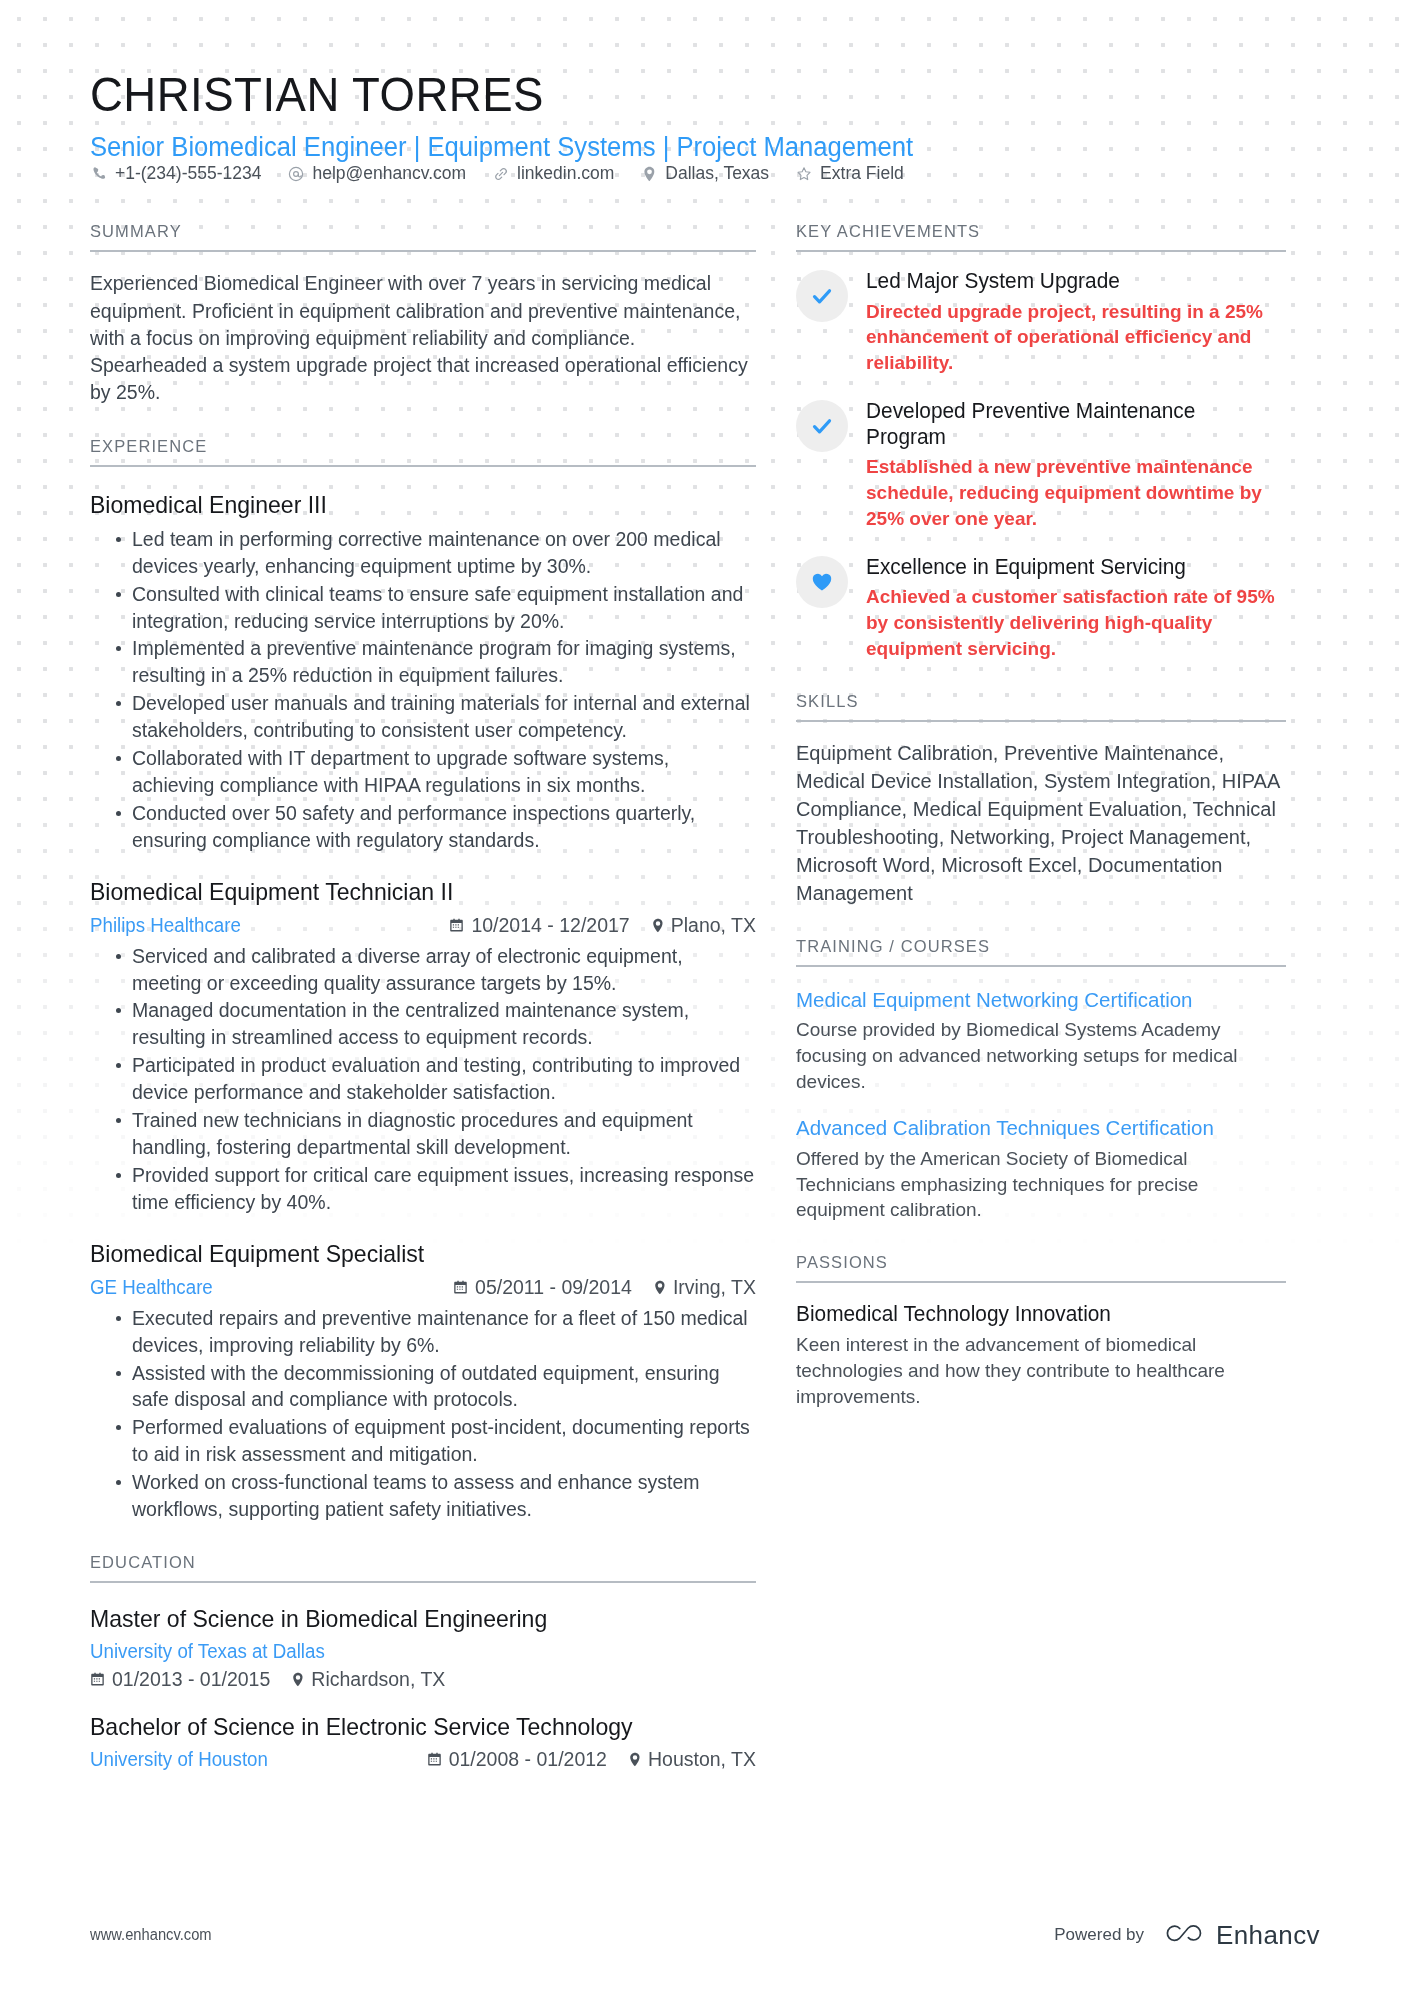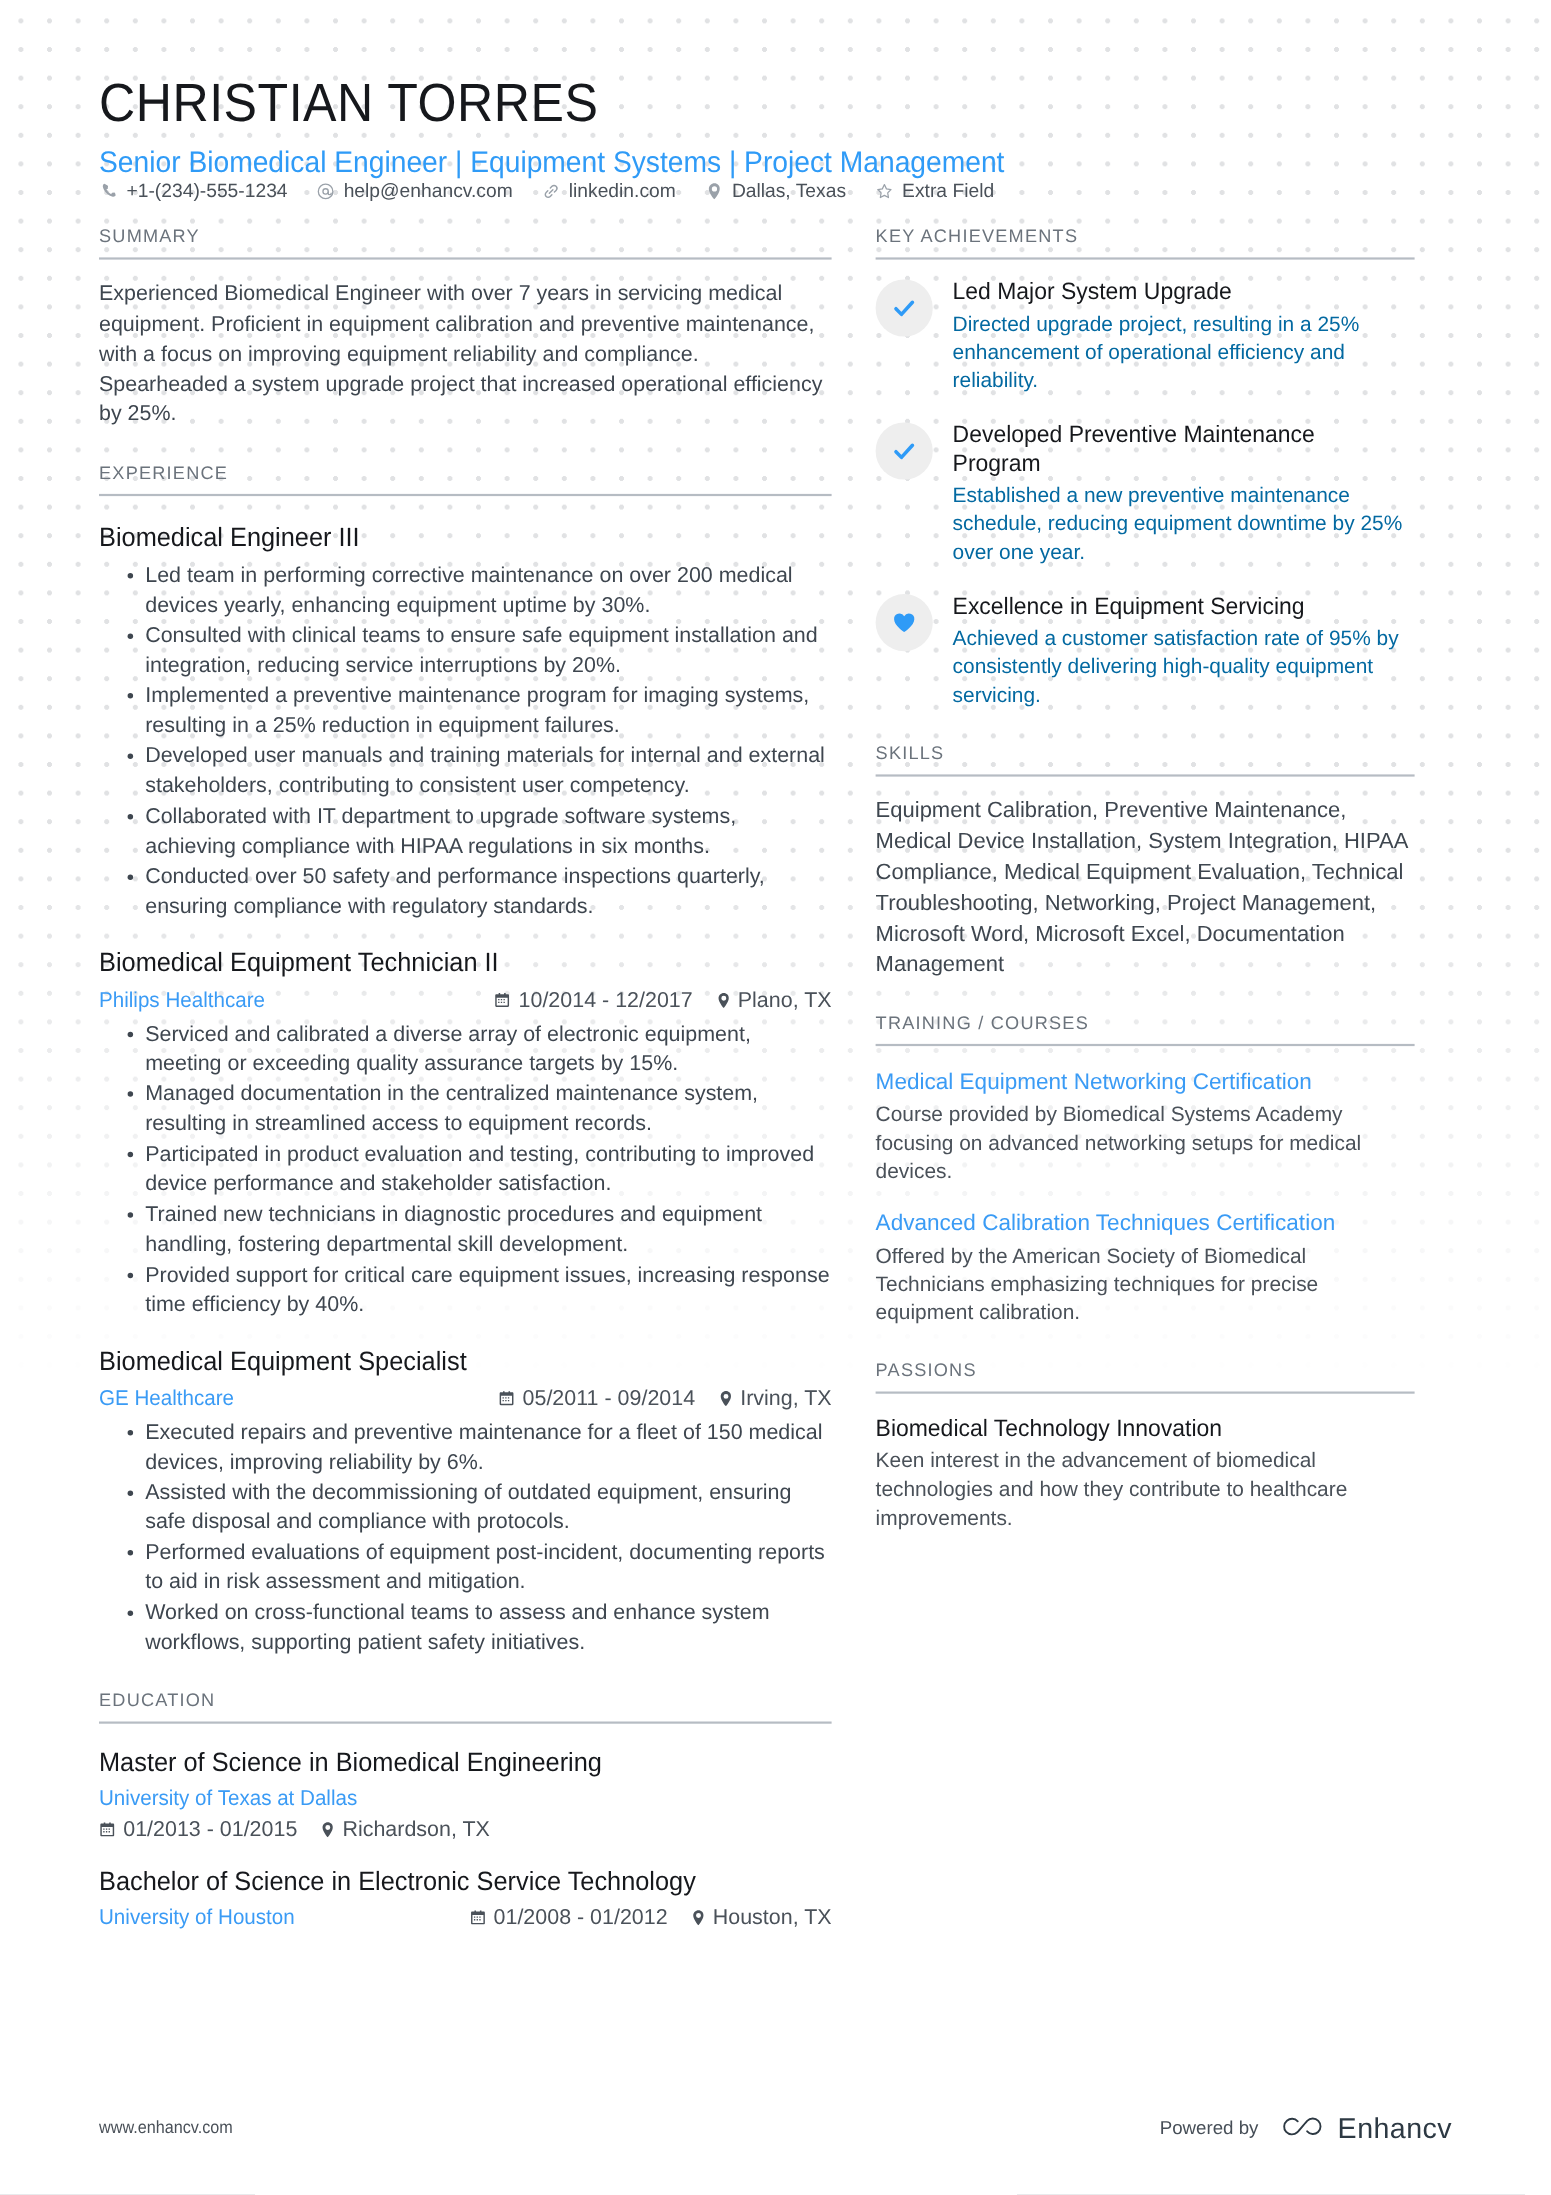--- a/index.html
+++ b/index.html
@@ -90,21 +90,21 @@
   
   .columns {
     display: flex;
     margin-top: 22px;
     align-items: flex-start;
   }
   .col-left  { width: 700px; padding-right: 34px; }
   .col-right { width: 496px; padding-left: 6px; }
 
   .section { margin-top: 30px; }
-  .section:first-child { margin-top: 0; }
+  .section:first-child { margin-top: 16px; }
 
   .section-title {
     font-size: 16.5px;
     letter-spacing: 1.1px;
     color: #6b737c;
     text-transform: uppercase;
     font-weight: 400;
     padding-bottom: 9px;
     border-bottom: 2.5px solid #b6bcc3;
   }
@@ -231,21 +231,22 @@
     font-size: 21.5px;
     color: #16181c;
     line-height: 1.22;
     transform: scaleX(0.97);
     transform-origin: left center;
   }
   .ach-desc {
     margin-top: 4px;
     font-size: 19px;
     line-height: 1.36;
-    color: #0369a1;
+    color: #ef4444;
+    font-weight: bold;
   }
 
   
   .skills-text {
     margin-top: 17px;
     font-size: 20px;
     line-height: 1.40;
     color: #3e464f;
   }
 

